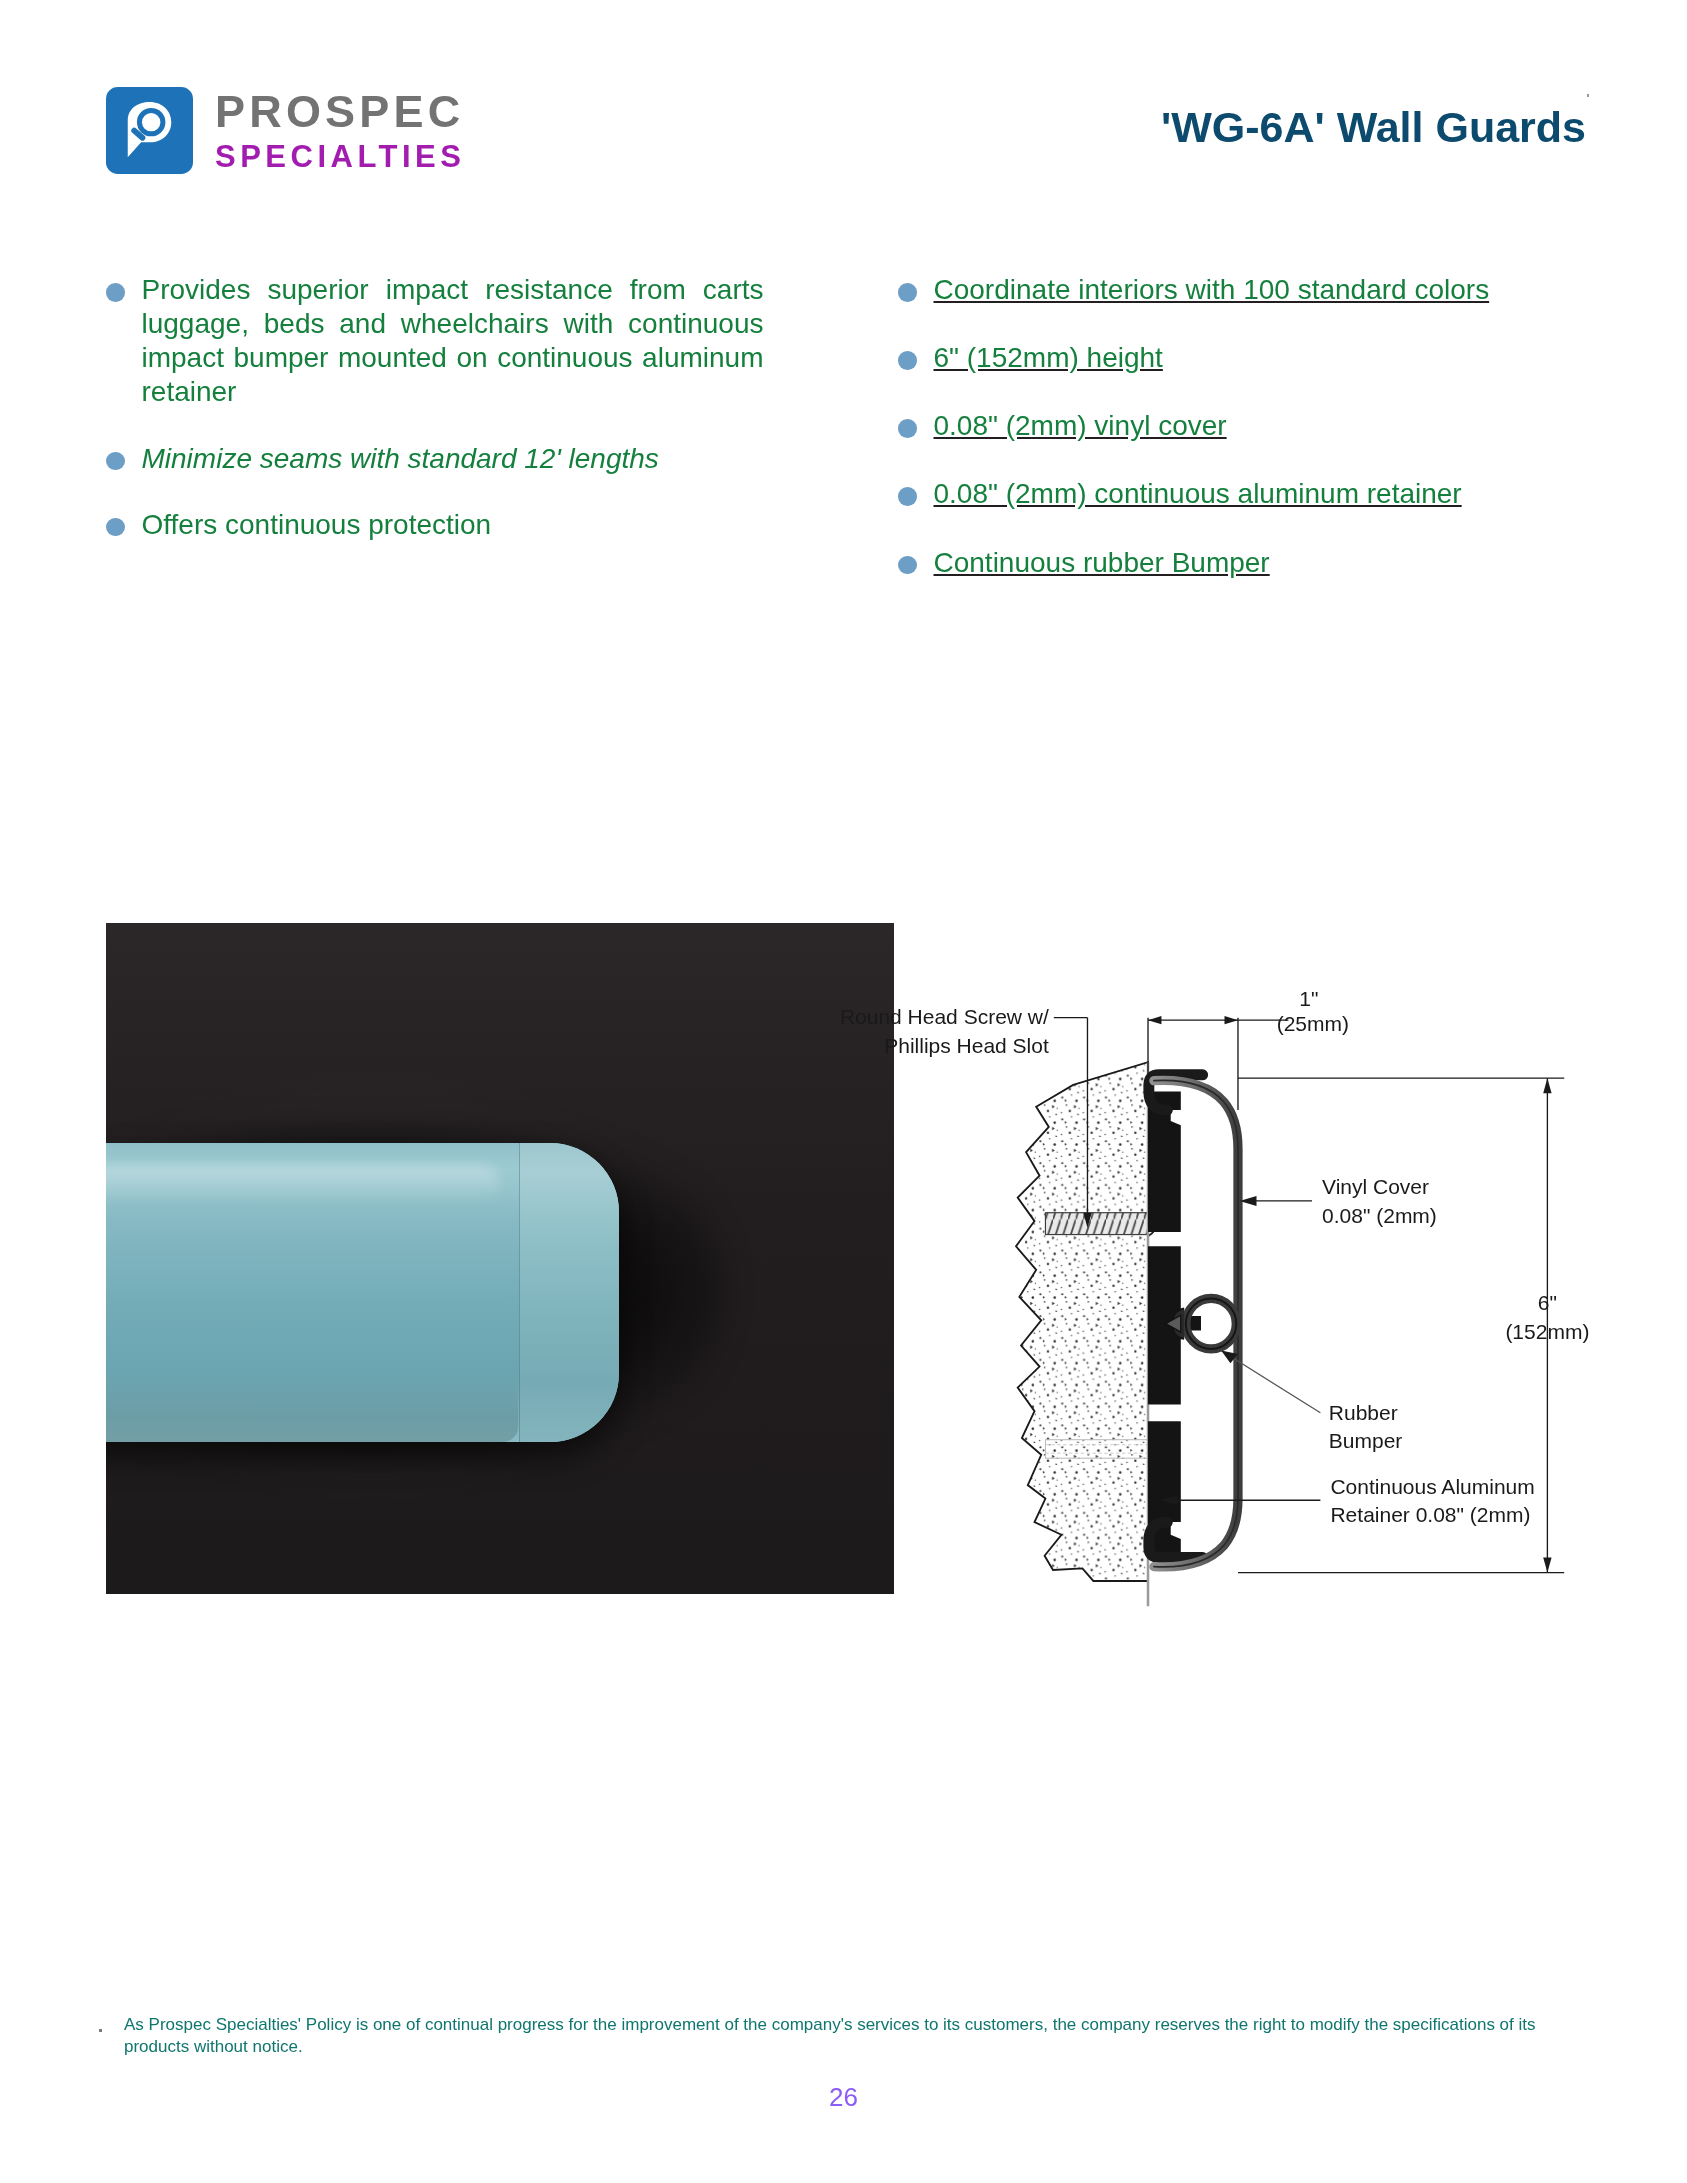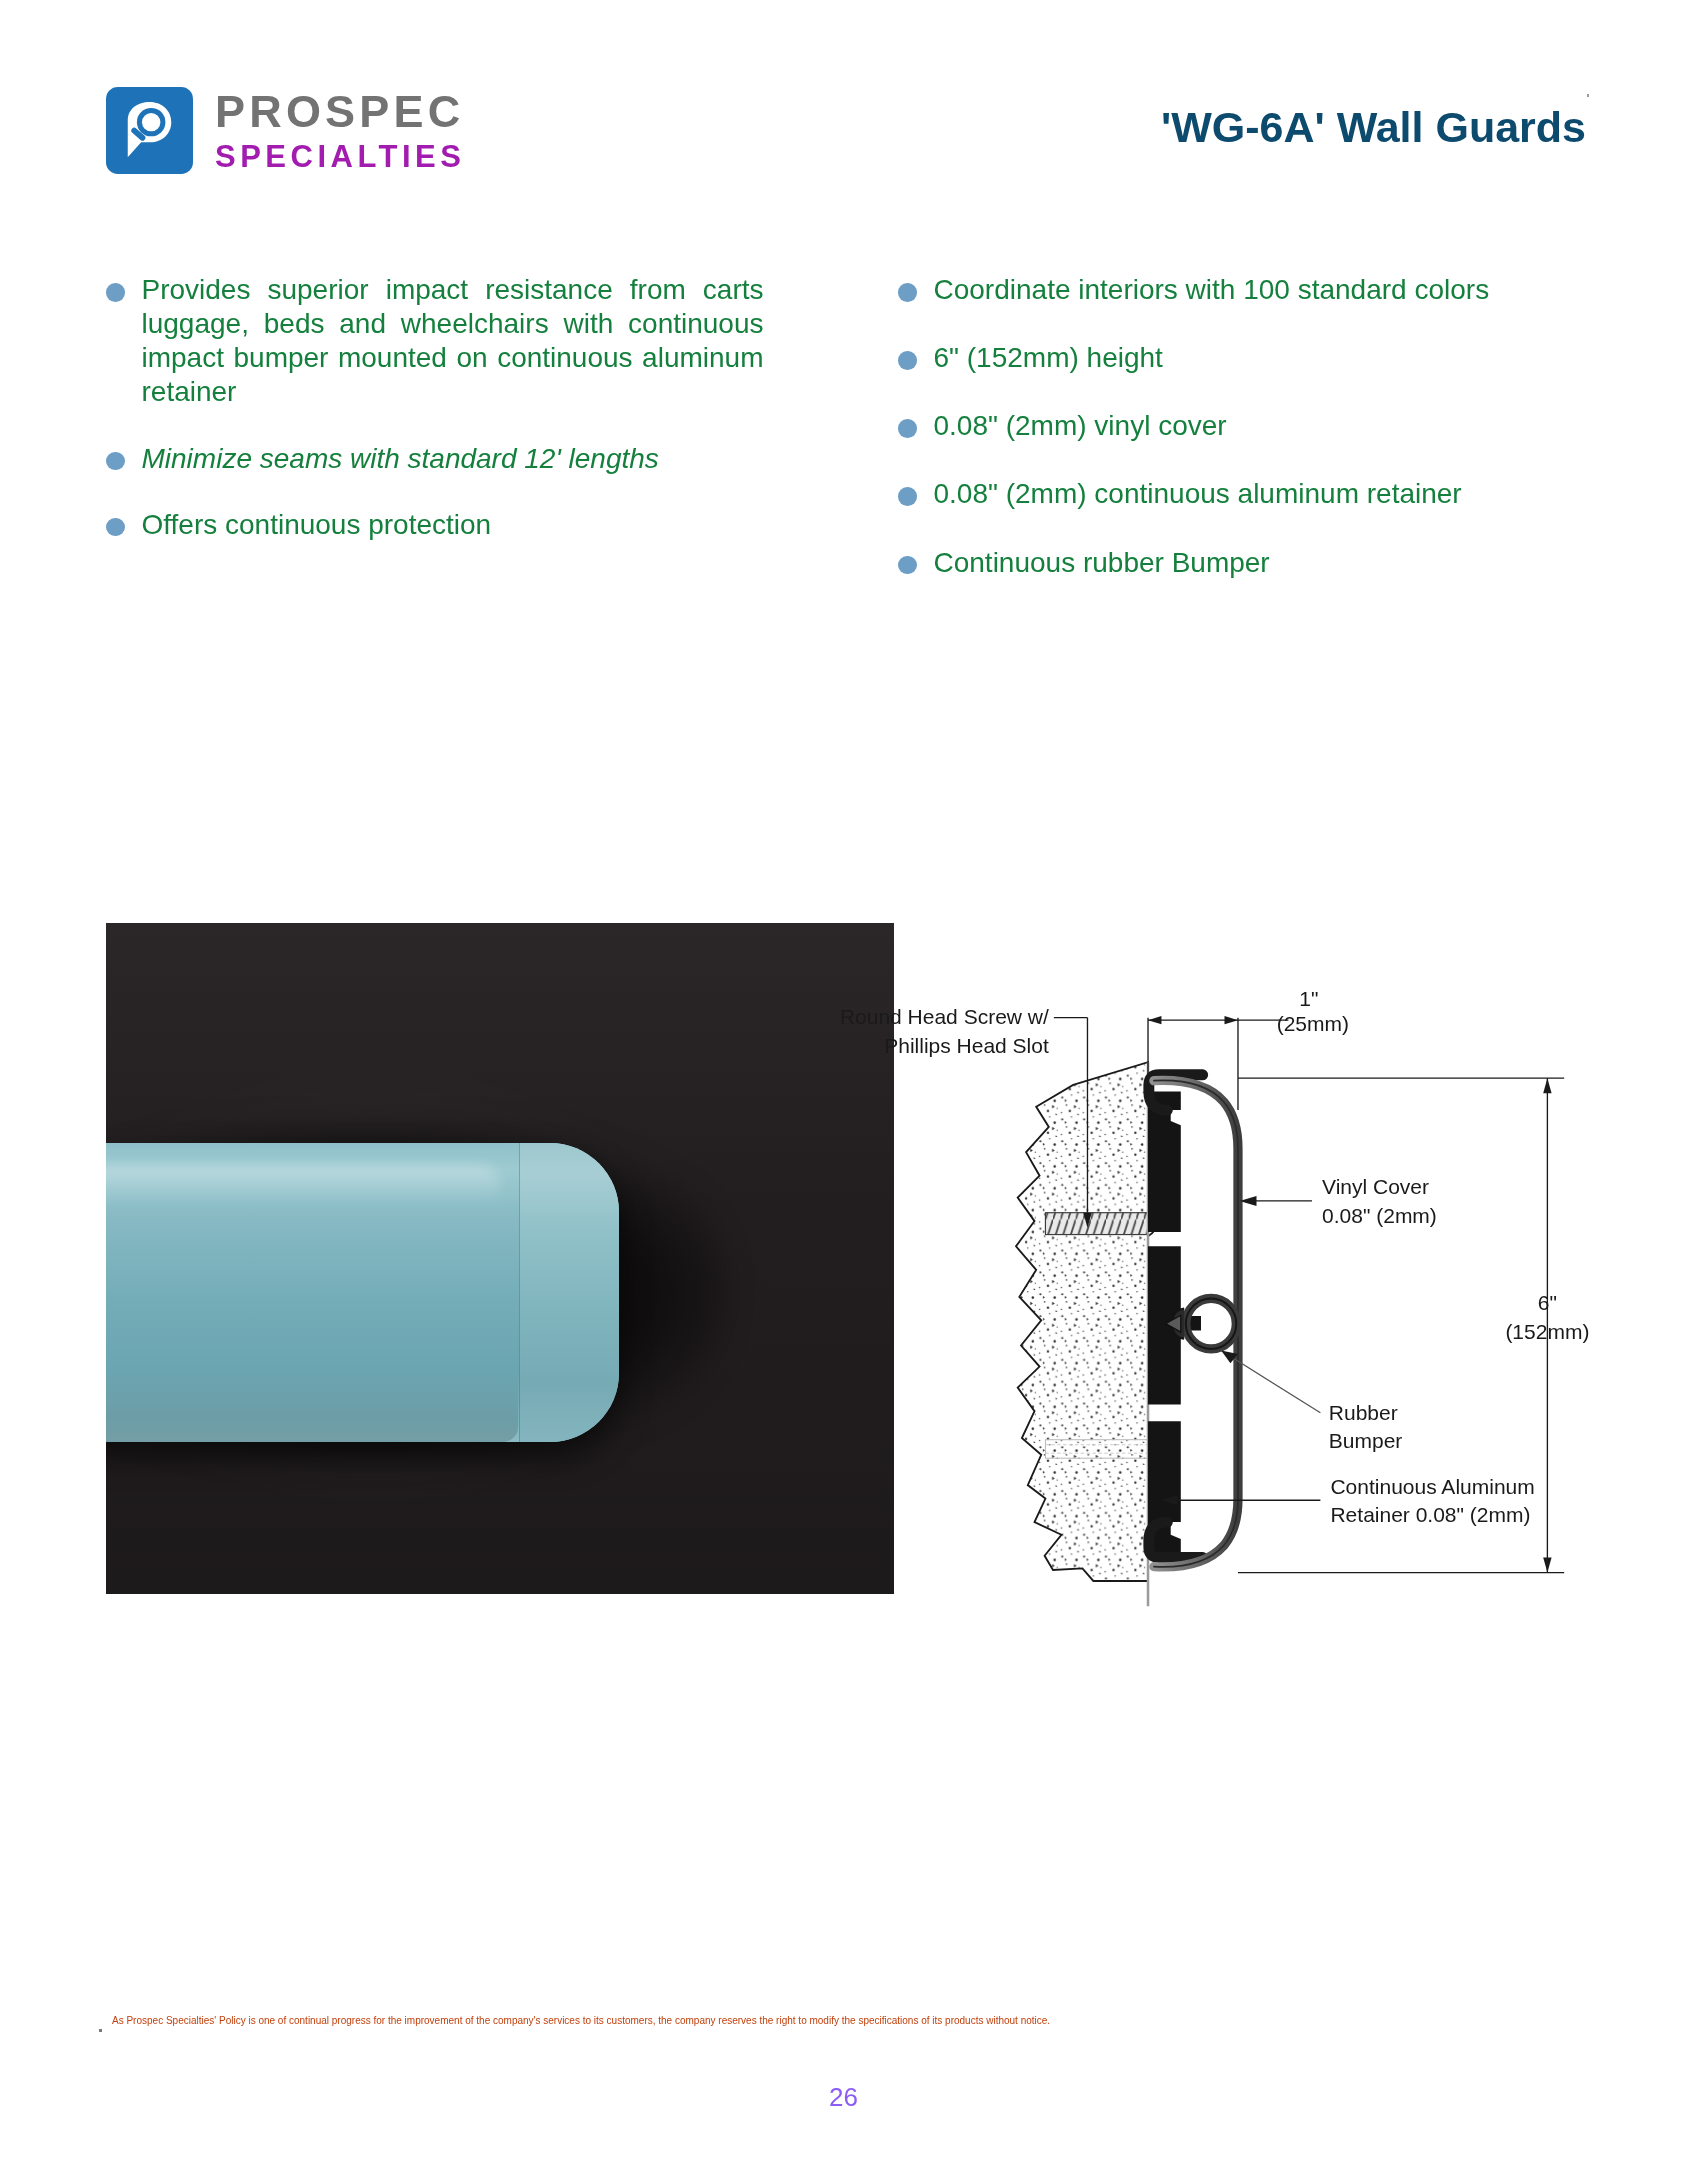--- a/index.html
+++ b/index.html
@@ -80,21 +80,21 @@
 
   
   .features {
     position: absolute;
     left: 0;
     top: 273px;
     width: 1687px;
     display: flex;
   }
   .col-left  { width: 757px; margin-left: 106px; }
-  .col-right { width: 673px; margin-left: 35px; }
+  .col-right { width: 673px; margin-left: 35px; text-decoration: underline; }
 
   .feature {
     display: flex;
     align-items: flex-start;
     margin-bottom: 32px;
   }
   .col-right .feature { margin-bottom: 34px; }
 
   .bullet {
     flex: none;
@@ -198,26 +198,26 @@
     left: 841px;
     top: 984px;
     width: 799px;
     height: 639px;
   }
   .diagram svg { display: block; }
 
   
   .footer-note {
     position: absolute;
-    left: 112px;
+    left: 124px;
     top: 2014px;
     width: 1463px;
-    font-size: 10px;
+    font-size: 17px;
     line-height: 1.3;
-    color: #c2410c;
+    color: #0f766e;
   }
   .footer-dot {
     position: absolute;
     left: 99px;
     top: 2029px;
     width: 3.4px; height: 3.4px;
     background: #7a7a7a;
   }
   .page-number {
     position: absolute;

